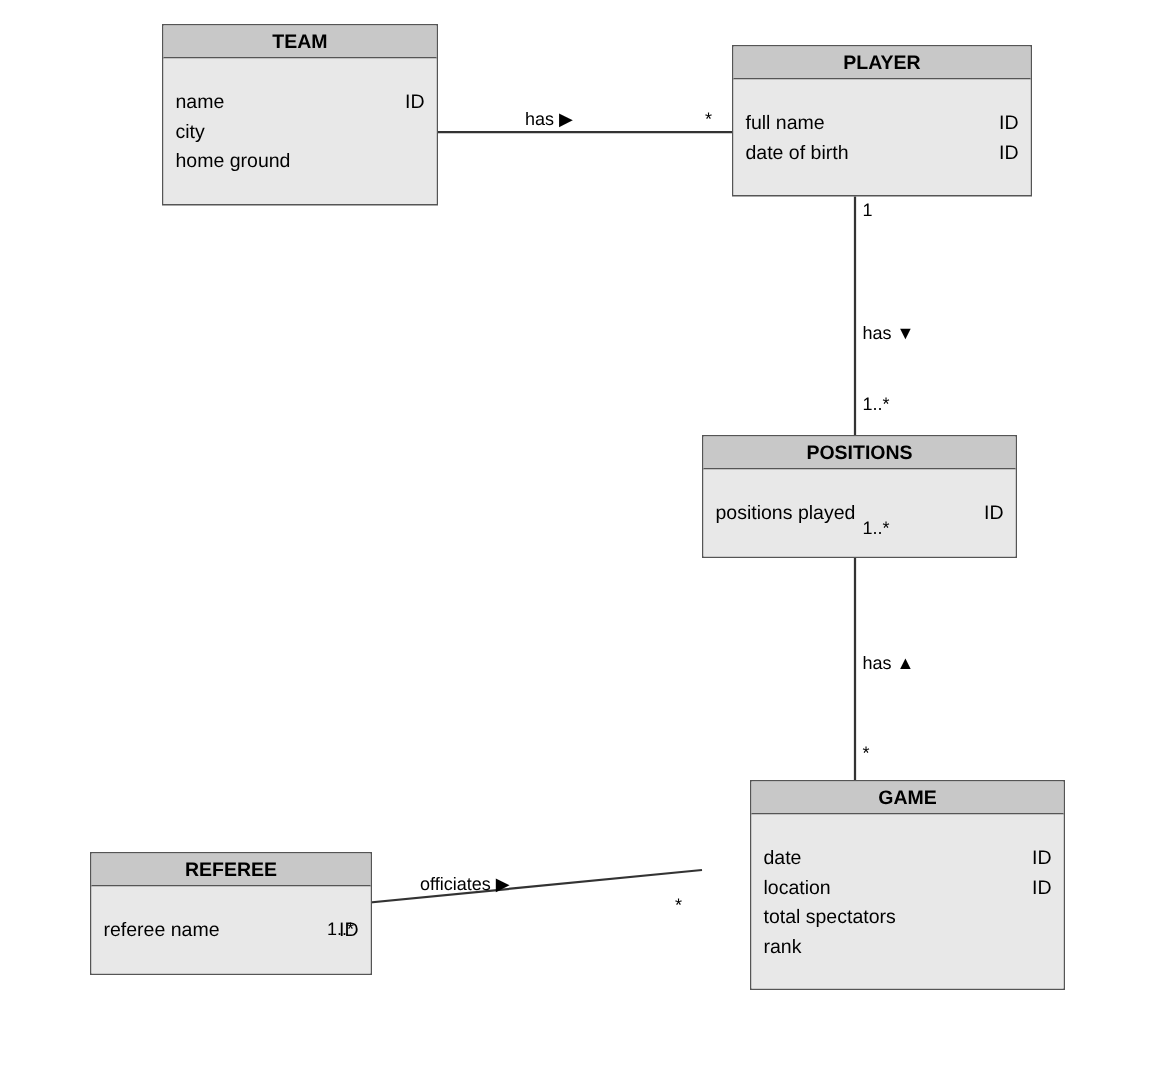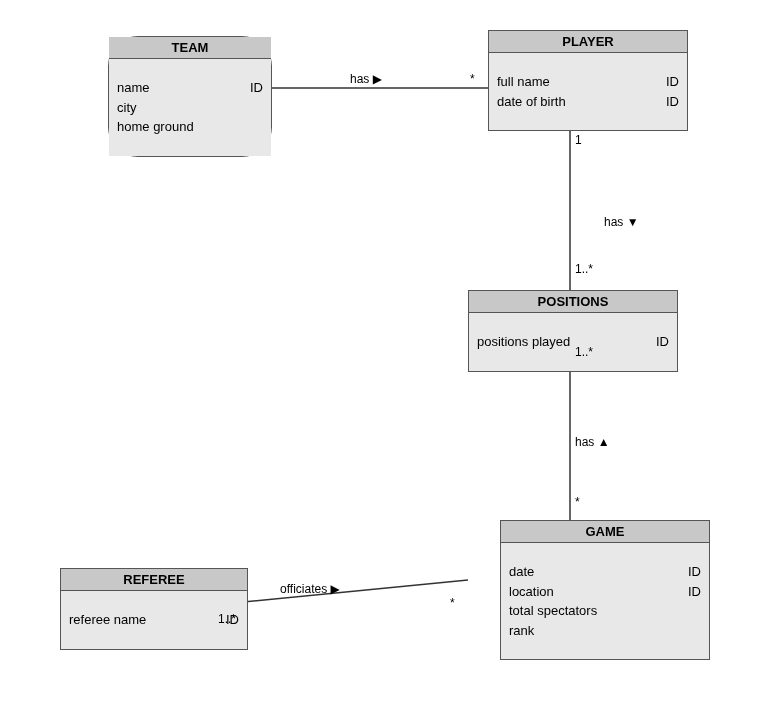--- a/index.html
+++ b/index.html
@@ -67,21 +67,21 @@
 
     <line x1="272" y1="88" x2="488" y2="88" stroke="#333" stroke-width="1.5"></line>
 
     <line x1="570" y1="120" x2="570" y2="290" stroke="#333" stroke-width="1.5"></line>
 
     <line x1="570" y1="330" x2="570" y2="520" stroke="#333" stroke-width="1.5"></line>
 
     <line x1="202" y1="606" x2="468" y2="580" stroke="#333" stroke-width="1.5"></line>
   </svg>
 
-  <div class="entity" style="left:108px; top:36px; width:164px;border-radius:30px;">
+  <div class="entity" style="left:108px; top:16px; width:184px;">
     <div class="entity-header">
       <span>TEAM</span>
     </div>
     <div class="entity-body">
       <div class="entity-row">
         <span class="entity-attr">name</span>
         <span class="entity-id">ID</span>
       </div>
       <div class="entity-row">
         <span class="entity-attr">city</span>
@@ -153,21 +153,21 @@
       </div>
     </div>
   </div>
 
   <div class="label" style="left:350px; top:72px;">has ▶</div>
 
   <div class="label" style="left:470px; top:72px;">*</div>
 
   <div class="label" style="left:575px; top:133px;">1</div>
 
-  <div class="label" style="left:604px; top:215px;">has ▼</div>
+  <div class="label" style="left:575px; top:215px;">has ▼</div>
 
   <div class="label" style="left:575px; top:262px;">1..*</div>
 
   <div class="label" style="left:575px; top:345px;">1..*</div>
 
   <div class="label" style="left:575px; top:435px;">has ▲</div>
 
   <div class="label" style="left:575px; top:495px;">*</div>
 
   <div class="label" style="left:280px; top:582px;">officiates ▶</div>

